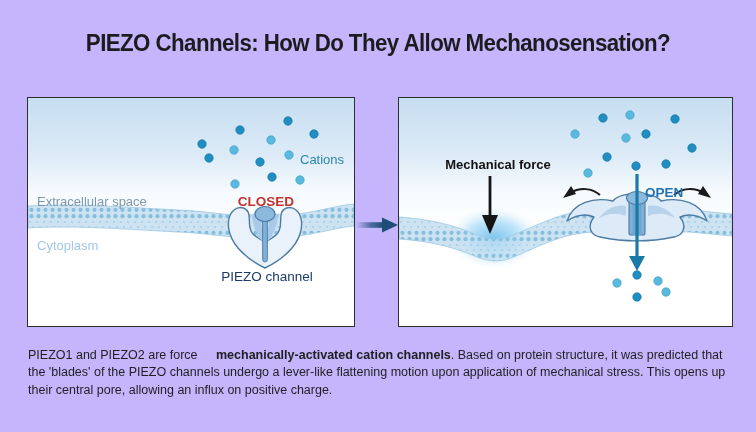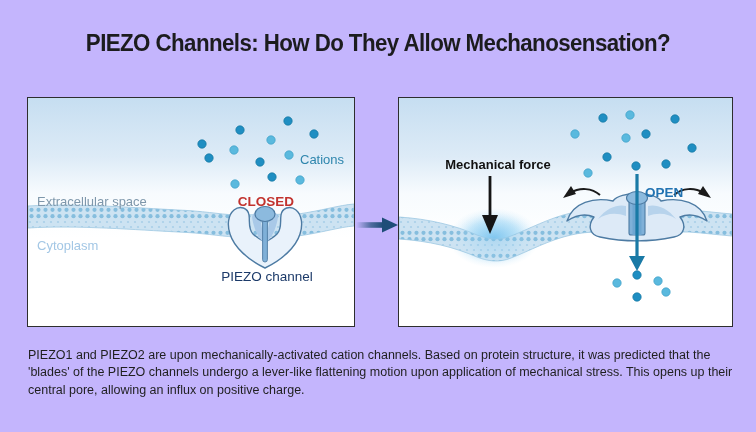--- a/index.html
+++ b/index.html
@@ -9,21 +9,21 @@
          font-size:23px;font-weight:bold;letter-spacing:-0.6px;color:#1c1c1e;
          transform:scaleX(0.97);}
   .panel{position:absolute;top:97px;height:228px;border:1.6px solid #2e2e2e;
          box-sizing:content-box;background:#fff;}
   .panel-left{left:27px;width:326px;}
   .panel-right{left:398px;width:333px;text-decoration:underline;}
   .panel svg{display:block;}
   .between{position:absolute;left:356px;top:217px;width:42px;height:16px;}
   .caption{position:absolute;left:28px;top:347px;width:707px;margin:0;
            font-size:12.5px;line-height:1.38;color:#1f1f1f;}
-  .caption b{font-weight:normal;}
+  .caption b{font-weight:bold;margin-left:15px;}
   svg text{font-family:"Liberation Sans",sans-serif;}
   .lbl-extracellular{fill:#7e97ab;font-size:13px;}
   .lbl-cytoplasm{fill:#a3c7e5;font-size:13px;}
   .lbl-cations{fill:#2e86ad;font-size:13px;}
   .lbl-closed{fill:#c2332e;font-size:13.5px;font-weight:bold;}
   .lbl-piezo{fill:#1c3a69;font-size:13.5px;}
   .lbl-open{fill:#2273b2;font-size:13.5px;font-weight:bold;}
   .lbl-force{fill:#111111;font-size:13px;font-weight:bold;}
 </style>
 </head>
@@ -171,15 +171,15 @@
           <circle cx="259" cy="183" r="4.2" fill="#5ab9de" stroke="#3d9fc7" stroke-width="0.7"></circle>
           <circle cx="238" cy="199" r="4.2" fill="#1f8ec2" stroke="#12759f" stroke-width="0.7"></circle>
           <circle cx="267" cy="194" r="4.2" fill="#5ab9de" stroke="#3d9fc7" stroke-width="0.7"></circle>
         </g>
 
       <text class="lbl-force" x="99" y="71" text-anchor="middle">Mechanical force</text>
       <text class="lbl-open" x="246" y="99">OPEN</text>
     </svg>
   </div>
 
-  <p class="caption"><span>PIEZO1 and PIEZO2 are upon </span><b>mechanically-activated cation channels</b><span>. Based on protein structure, it was predicted that the 'blades' of the PIEZO channels undergo a lever-like flattening motion upon application of mechanical stress. This opens up their central pore, allowing an influx on positive charge.</span></p>
+  <p class="caption"><span>PIEZO1 and PIEZO2 are force </span><b>mechanically-activated cation channels</b><span>. Based on protein structure, it was predicted that the 'blades' of the PIEZO channels undergo a lever-like flattening motion upon application of mechanical stress. This opens up their central pore, allowing an influx on positive charge.</span></p>
 
 </div>
 
 </body></html>

